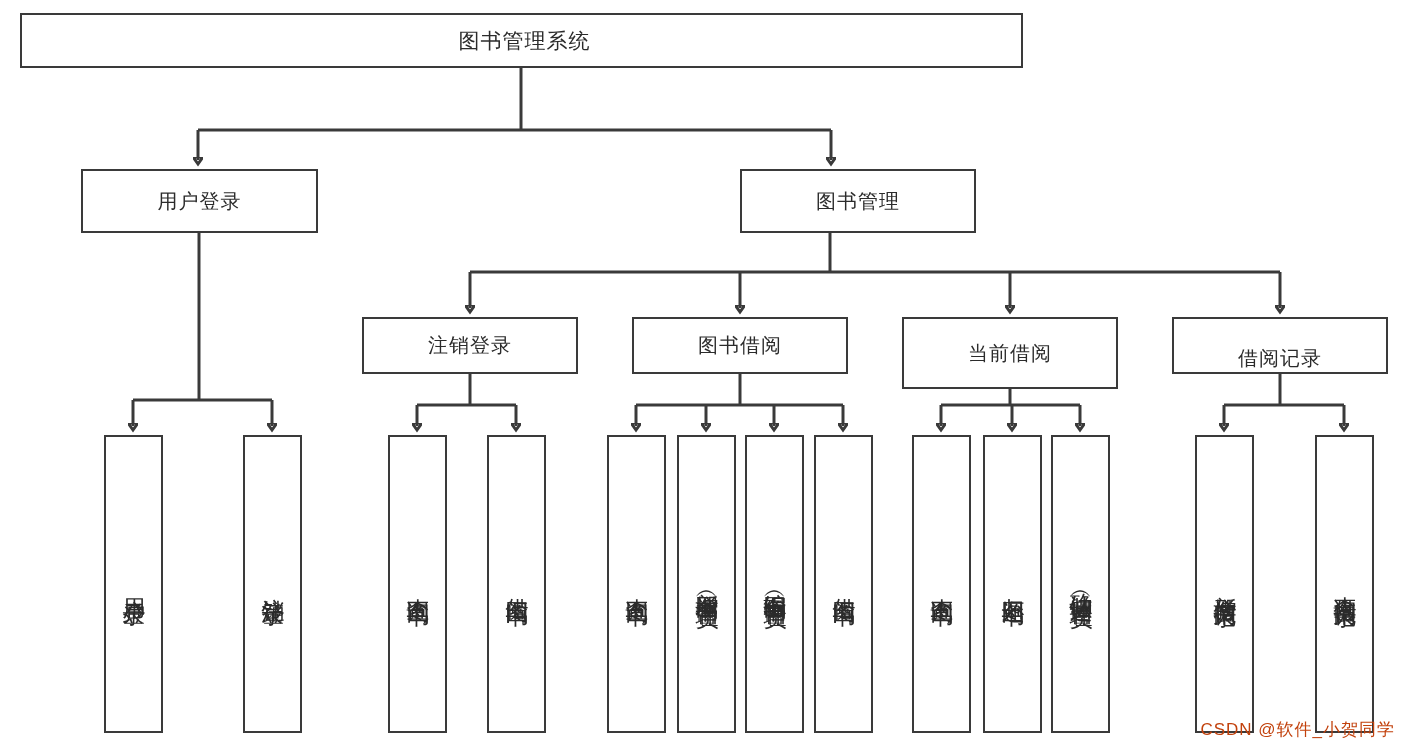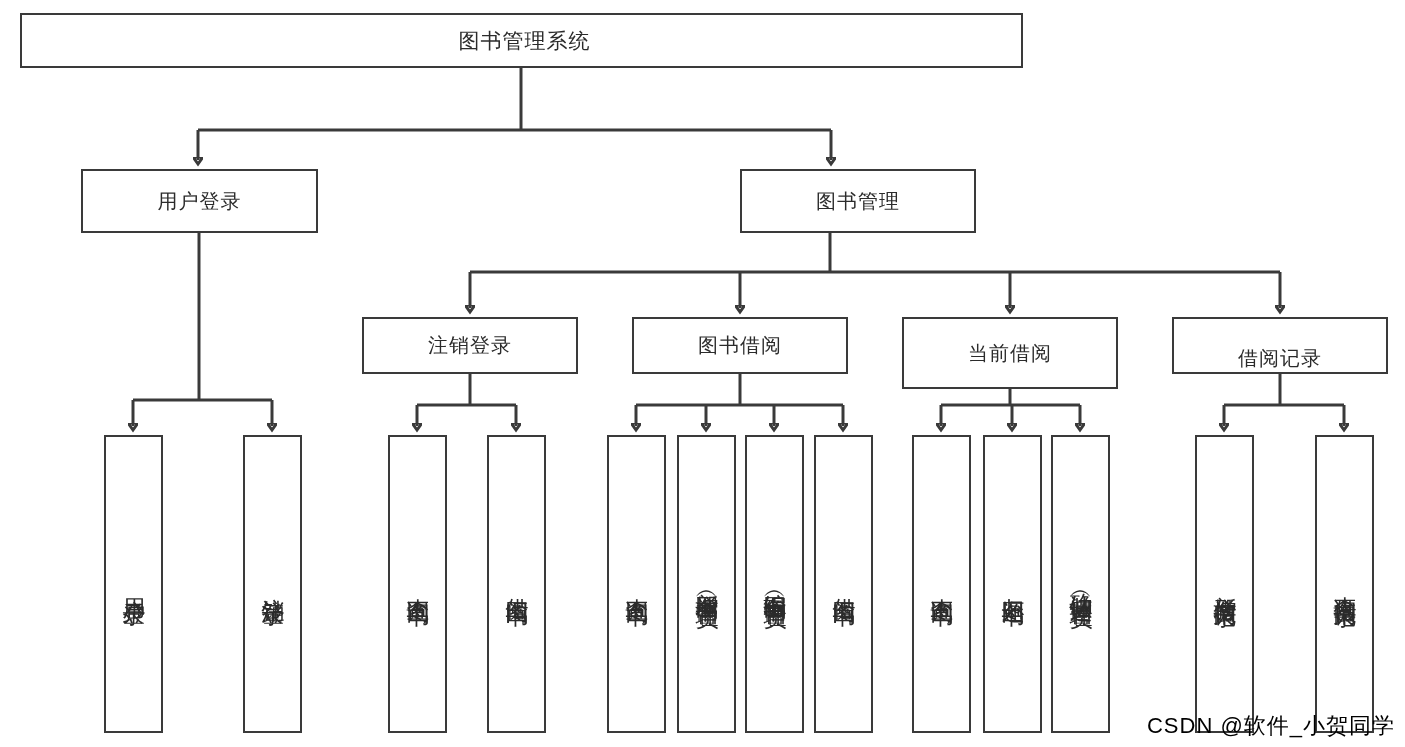--- a/index.html
+++ b/index.html
@@ -21,21 +21,21 @@
     writing-mode:vertical-rl;text-orientation:upright;
     font-size:23px;line-height:1.12;letter-spacing:2px;
     padding:10px 0;
     align-items:center;justify-content:center;
   }
   .node.leaf span{display:block;}
   svg.links{position:absolute;left:0;top:0;width:1405px;height:747px;pointer-events:none;}
   svg.links line, svg.links path{stroke:#3a3a3a;stroke-width:3;fill:none;}
   .watermark{
     position:absolute;right:10px;bottom:6px;
-    font-size:22px;color:#000000;letter-spacing:1px;
+    font-size:17px;color:#c2410c;letter-spacing:1px;
     white-space:nowrap;
   }
 </style>
 </head>
 <body>
 
 <div id="canvas">
   <svg class="links" viewBox="0 0 1405 747">
     <defs>
       <marker id="arrow" markerWidth="10" markerHeight="10" refX="3" refY="5" orient="auto" markerUnits="userSpaceOnUse">

